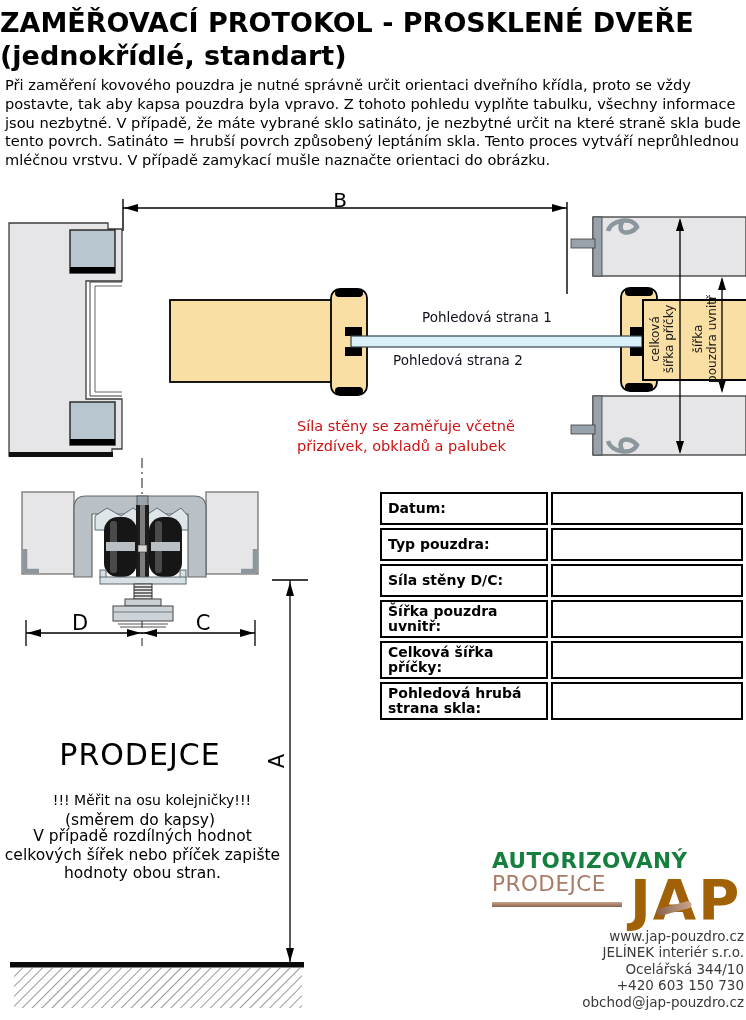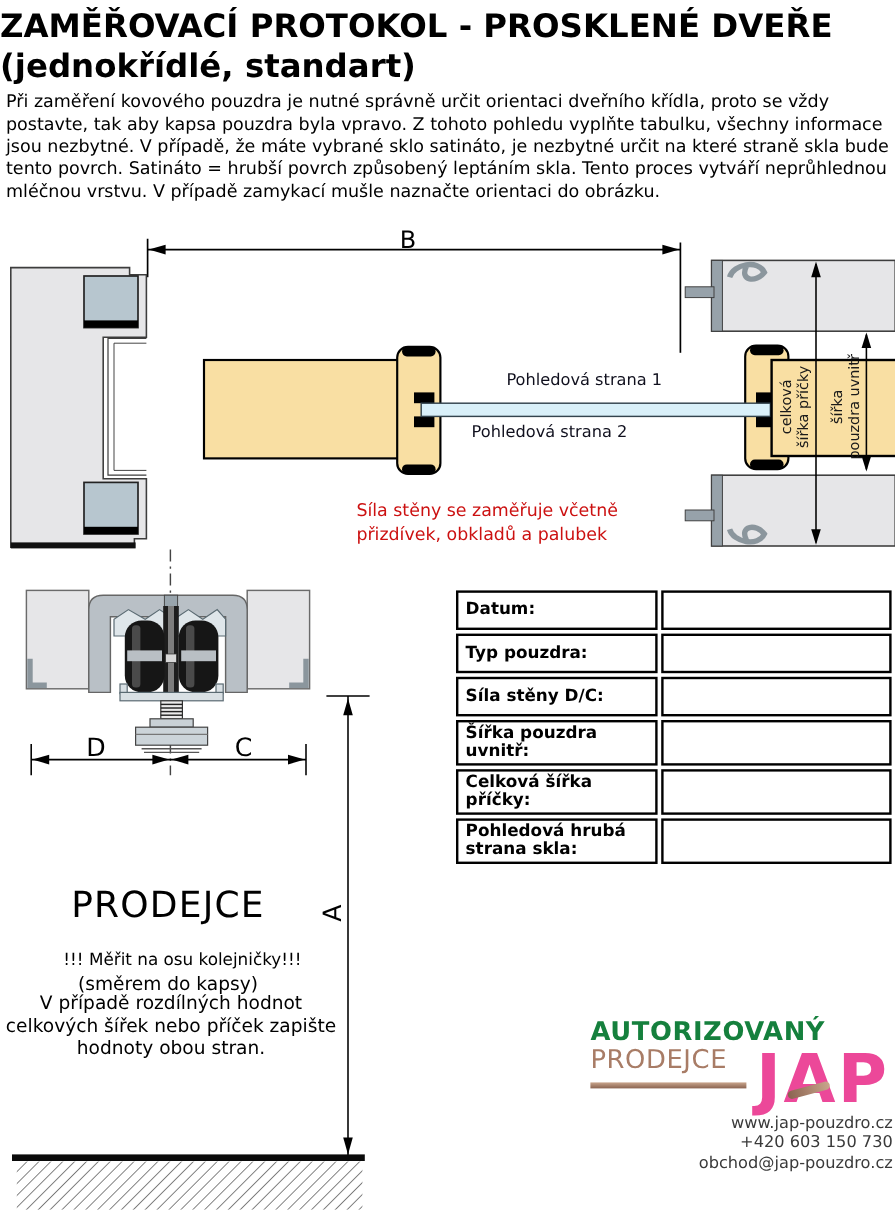--- a/index.html
+++ b/index.html
@@ -49,21 +49,21 @@
 
   
   .dealer { left:492px; top:849px; width:252px; }
   .badge1 { font-size:21.5px; font-weight:bold; letter-spacing:0.5px; line-height:23px; color:#15803d; }
   .dealer-row { display:flex; align-items:flex-start; }
   .badgecol { width:134px; }
   .badge2 { font-size:21.5px; font-weight:normal; letter-spacing:0.5px; line-height:23px; color:#a87c66; }
   .copper-bar { width:130px; height:5px; margin-top:7px;
                 background:linear-gradient(180deg,#c9a58c 0%, #8a6350 100%); }
   .jap { position:relative; font-size:56px; font-weight:bold; letter-spacing:2px;
-         line-height:48px; color:#ec4899; margin-left:4px; margin-top:4px; }
+         line-height:48px; color:#a16207; margin-left:4px; margin-top:4px; }
   .swoosh { position:absolute; left:30px; top:32px; width:36px; height:7px; border-radius:4px;
             background:linear-gradient(90deg,#8a6350,#c9a58c); transform:rotate(-15deg); }
   .contact { margin-top:4px; width:252px; text-align:right; font-size:13.5px;
              line-height:16.4px; color:#3a3a3a; }
 </style>
 </head>
 <body>
 
 <div class="page">
 
@@ -272,18 +272,20 @@
     <div class="dealer-row">
       <div class="badgecol">
         <div class="badge2">PRODEJCE</div>
         <div class="copper-bar"></div>
       </div>
       <div class="jap">JAP</div>
       <div class="swoosh" style="position:absolute; left:164px; top:56px;"></div>
     </div>
     <div class="contact">
       <div>www.jap-pouzdro.cz</div>
+      <div>JELÍNEK interiér s.r.o.</div>
+      <div>Ocelářská 344/10</div>
       <div>+420 603 150 730</div>
       <div>obchod@jap-pouzdro.cz</div>
     </div>
   </div>
 
 </div>
 
 </body></html>

